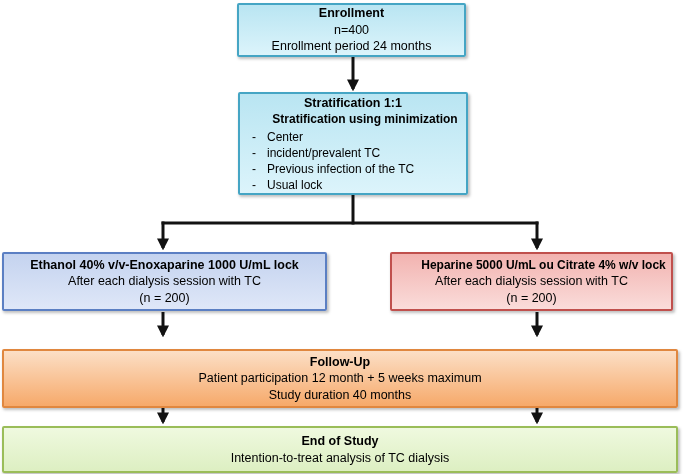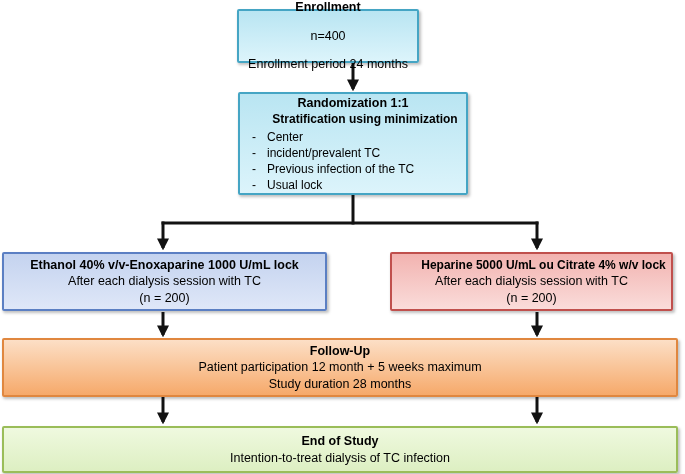--- a/index.html
+++ b/index.html
@@ -50,25 +50,25 @@
   }
   .box-orange {
     background: linear-gradient(180deg, var(--orange-fill-top, #fcdfc6), var(--orange-fill-bottom, #f6a96a));
     border-color: var(--orange-border, #e0873f);
   }
   .box-green {
     background: linear-gradient(180deg, var(--green-fill-top, #eff9df), var(--green-fill-bottom, #ddefc2));
     border-color: var(--green-border, #9abd59);
   }
 
-  #box-enrollment     { left: 237px; top: 9px;   width: 182px; height: 54px; gap: 12px; }
+  #box-enrollment     { left: 237px; top: 3px;   width: 229px; height: 54px; }
   #box-randomization  { left: 238px; top: 92px;  width: 230px; height: 103px; padding: 2px 0; }
   #box-ethanol        { left: 2px;   top: 252px; width: 325px; height: 59px; text-align: center; }
   #box-heparine       { left: 390px; top: 252px; width: 283px; height: 59px; }
-  #box-followup       { left: 2px;   top: 338px; width: 676px; height: 59px; }
+  #box-followup       { left: 2px;   top: 349px; width: 676px; height: 59px; }
   #box-endstudy       { left: 2px;   top: 426px; width: 676px; height: 47px; justify-content: center; }
 
   .strat-list { text-align: left; margin-top: 1px; }
   .strat-item {
     display: flex;
     line-height: 16px;
     font-size: 12px;
   }
   .strat-item .dash {
     width: 27px;
@@ -101,21 +101,21 @@
     </g>
   </svg>
 
   <div id="box-enrollment" class="box box-cyan">
     <div class="line bold">Enrollment</div>
     <div class="line">n=400</div>
     <div class="line">Enrollment period 24 months</div>
   </div>
 
   <div id="box-randomization" class="box box-cyan">
-    <div class="line bold">Randomization 1:1</div>
+    <div class="line bold">Stratification 1:1</div>
     <div class="line bold fit12">Stratification using minimization</div>
     <div class="strat-list">
       <div class="strat-item">
         <span class="dash">-</span>
         <span>Center</span>
       </div>
       <div class="strat-item">
         <span class="dash">-</span>
         <span>incident/prevalent TC</span>
       </div>
@@ -138,21 +138,21 @@
 
   <div id="box-heparine" class="box box-red">
     <div class="line bold fit12">Heparine 5000 U/mL ou Citrate 4% w/v lock</div>
     <div class="line">After each dialysis session with TC</div>
     <div class="line">(n = 200)</div>
   </div>
 
   <div id="box-followup" class="box box-orange">
     <div class="line bold">Follow-Up</div>
     <div class="line">Patient participation 12 month + 5 weeks maximum</div>
-    <div class="line">Study duration 28 months</div>
+    <div class="line">Study duration 40 months</div>
   </div>
 
   <div id="box-endstudy" class="box box-green">
     <div class="line bold">End of Study</div>
-    <div class="line">Intention-to-treat dialysis of TC infection</div>
+    <div class="line">Intention-to-treat analysis of TC dialysis</div>
   </div>
 
 </div>
 
 </body></html>

